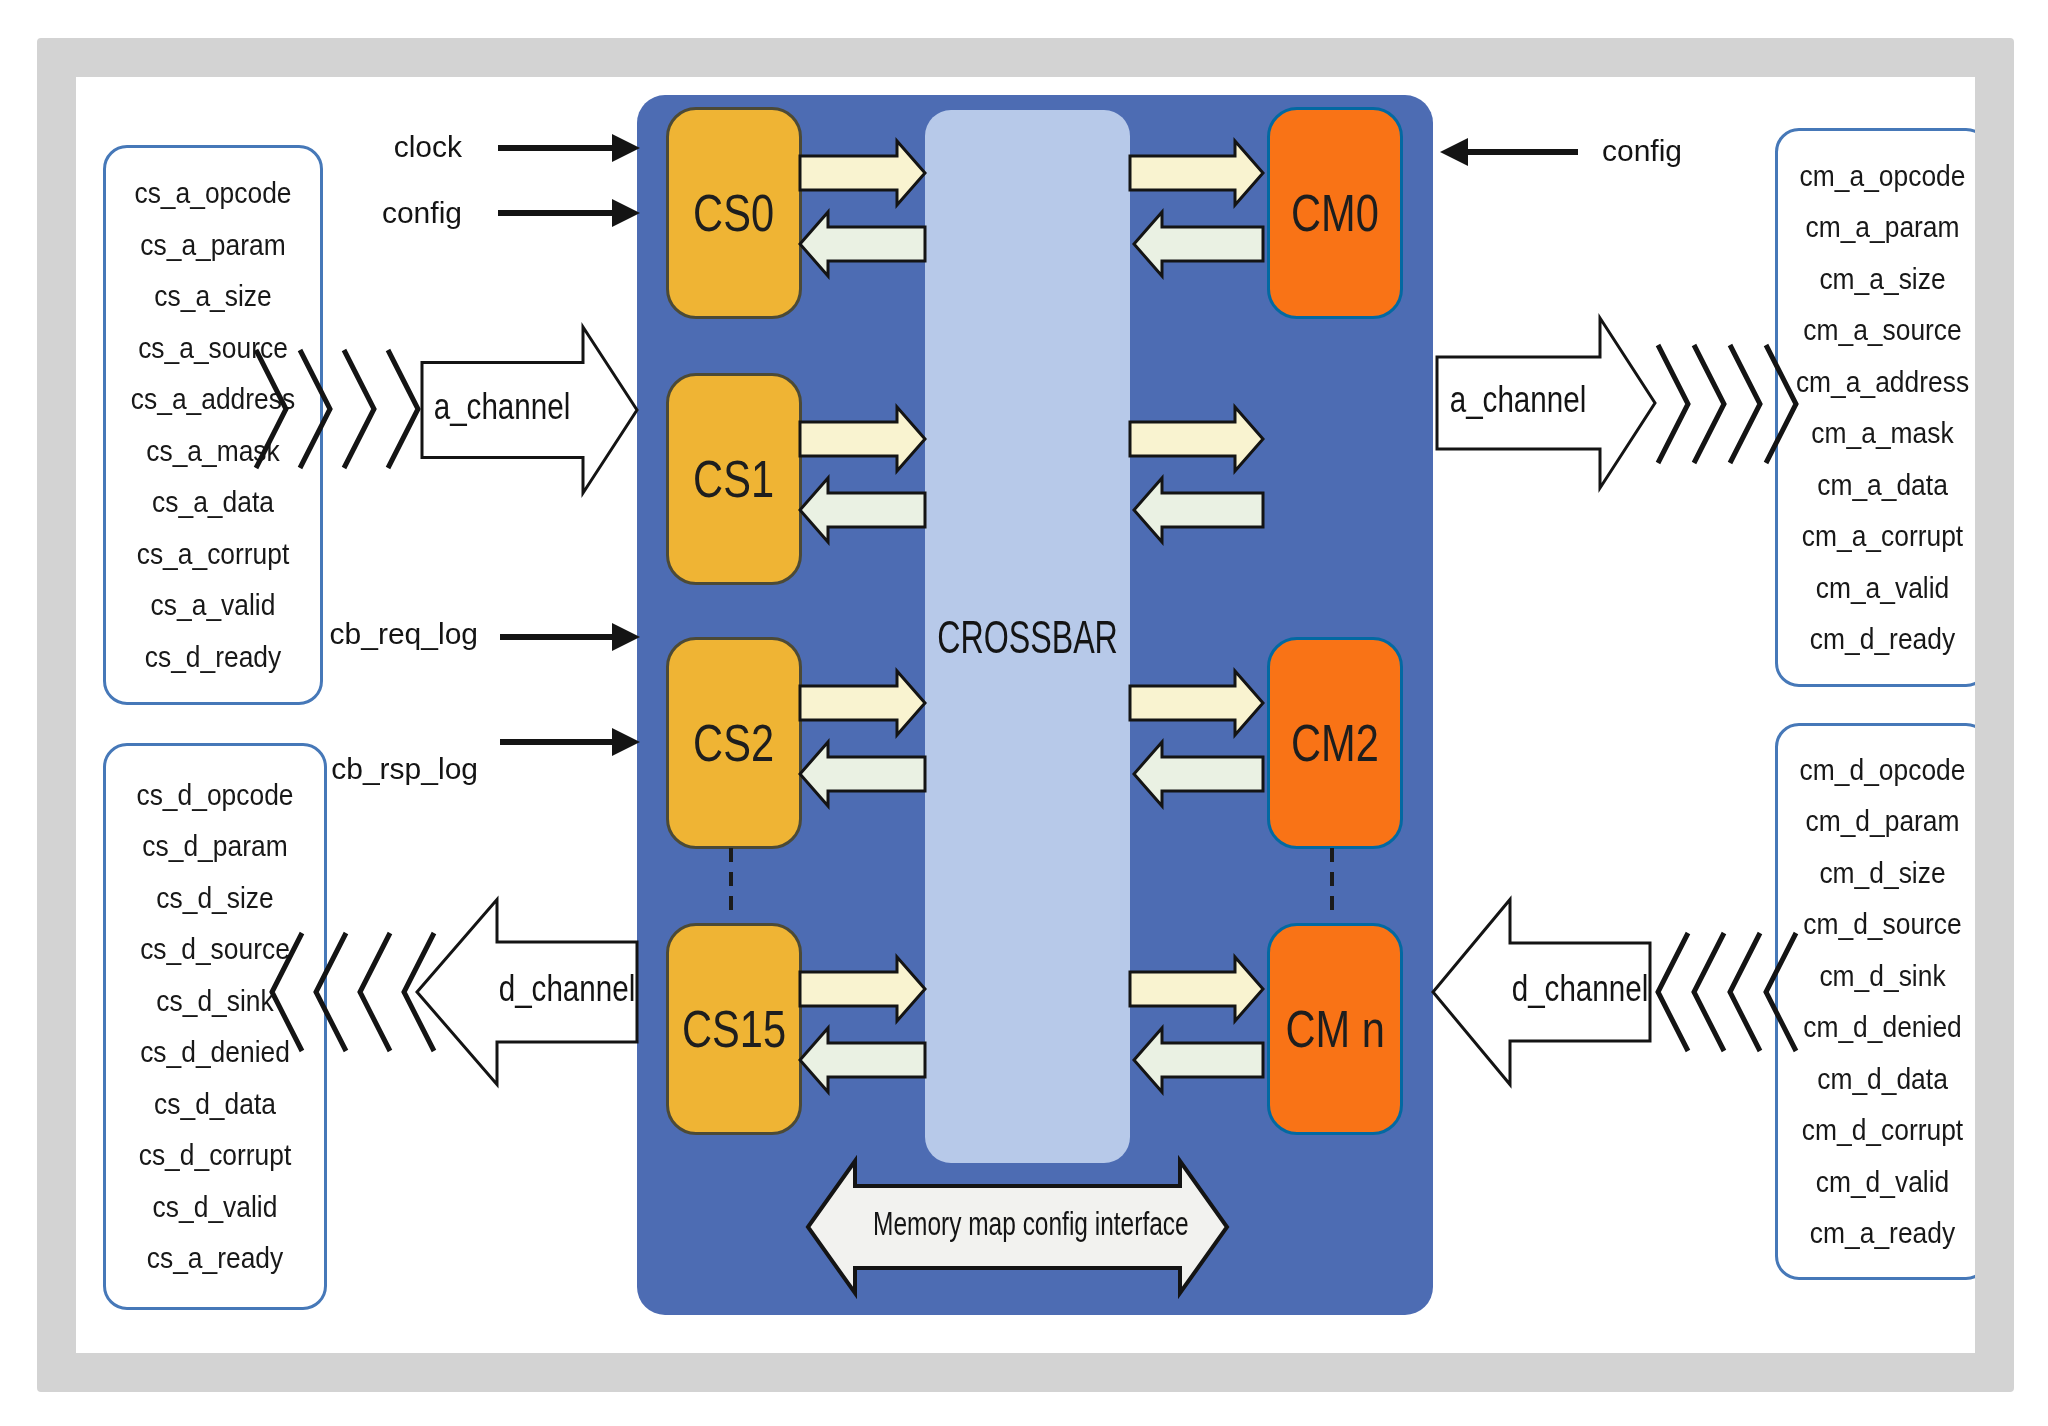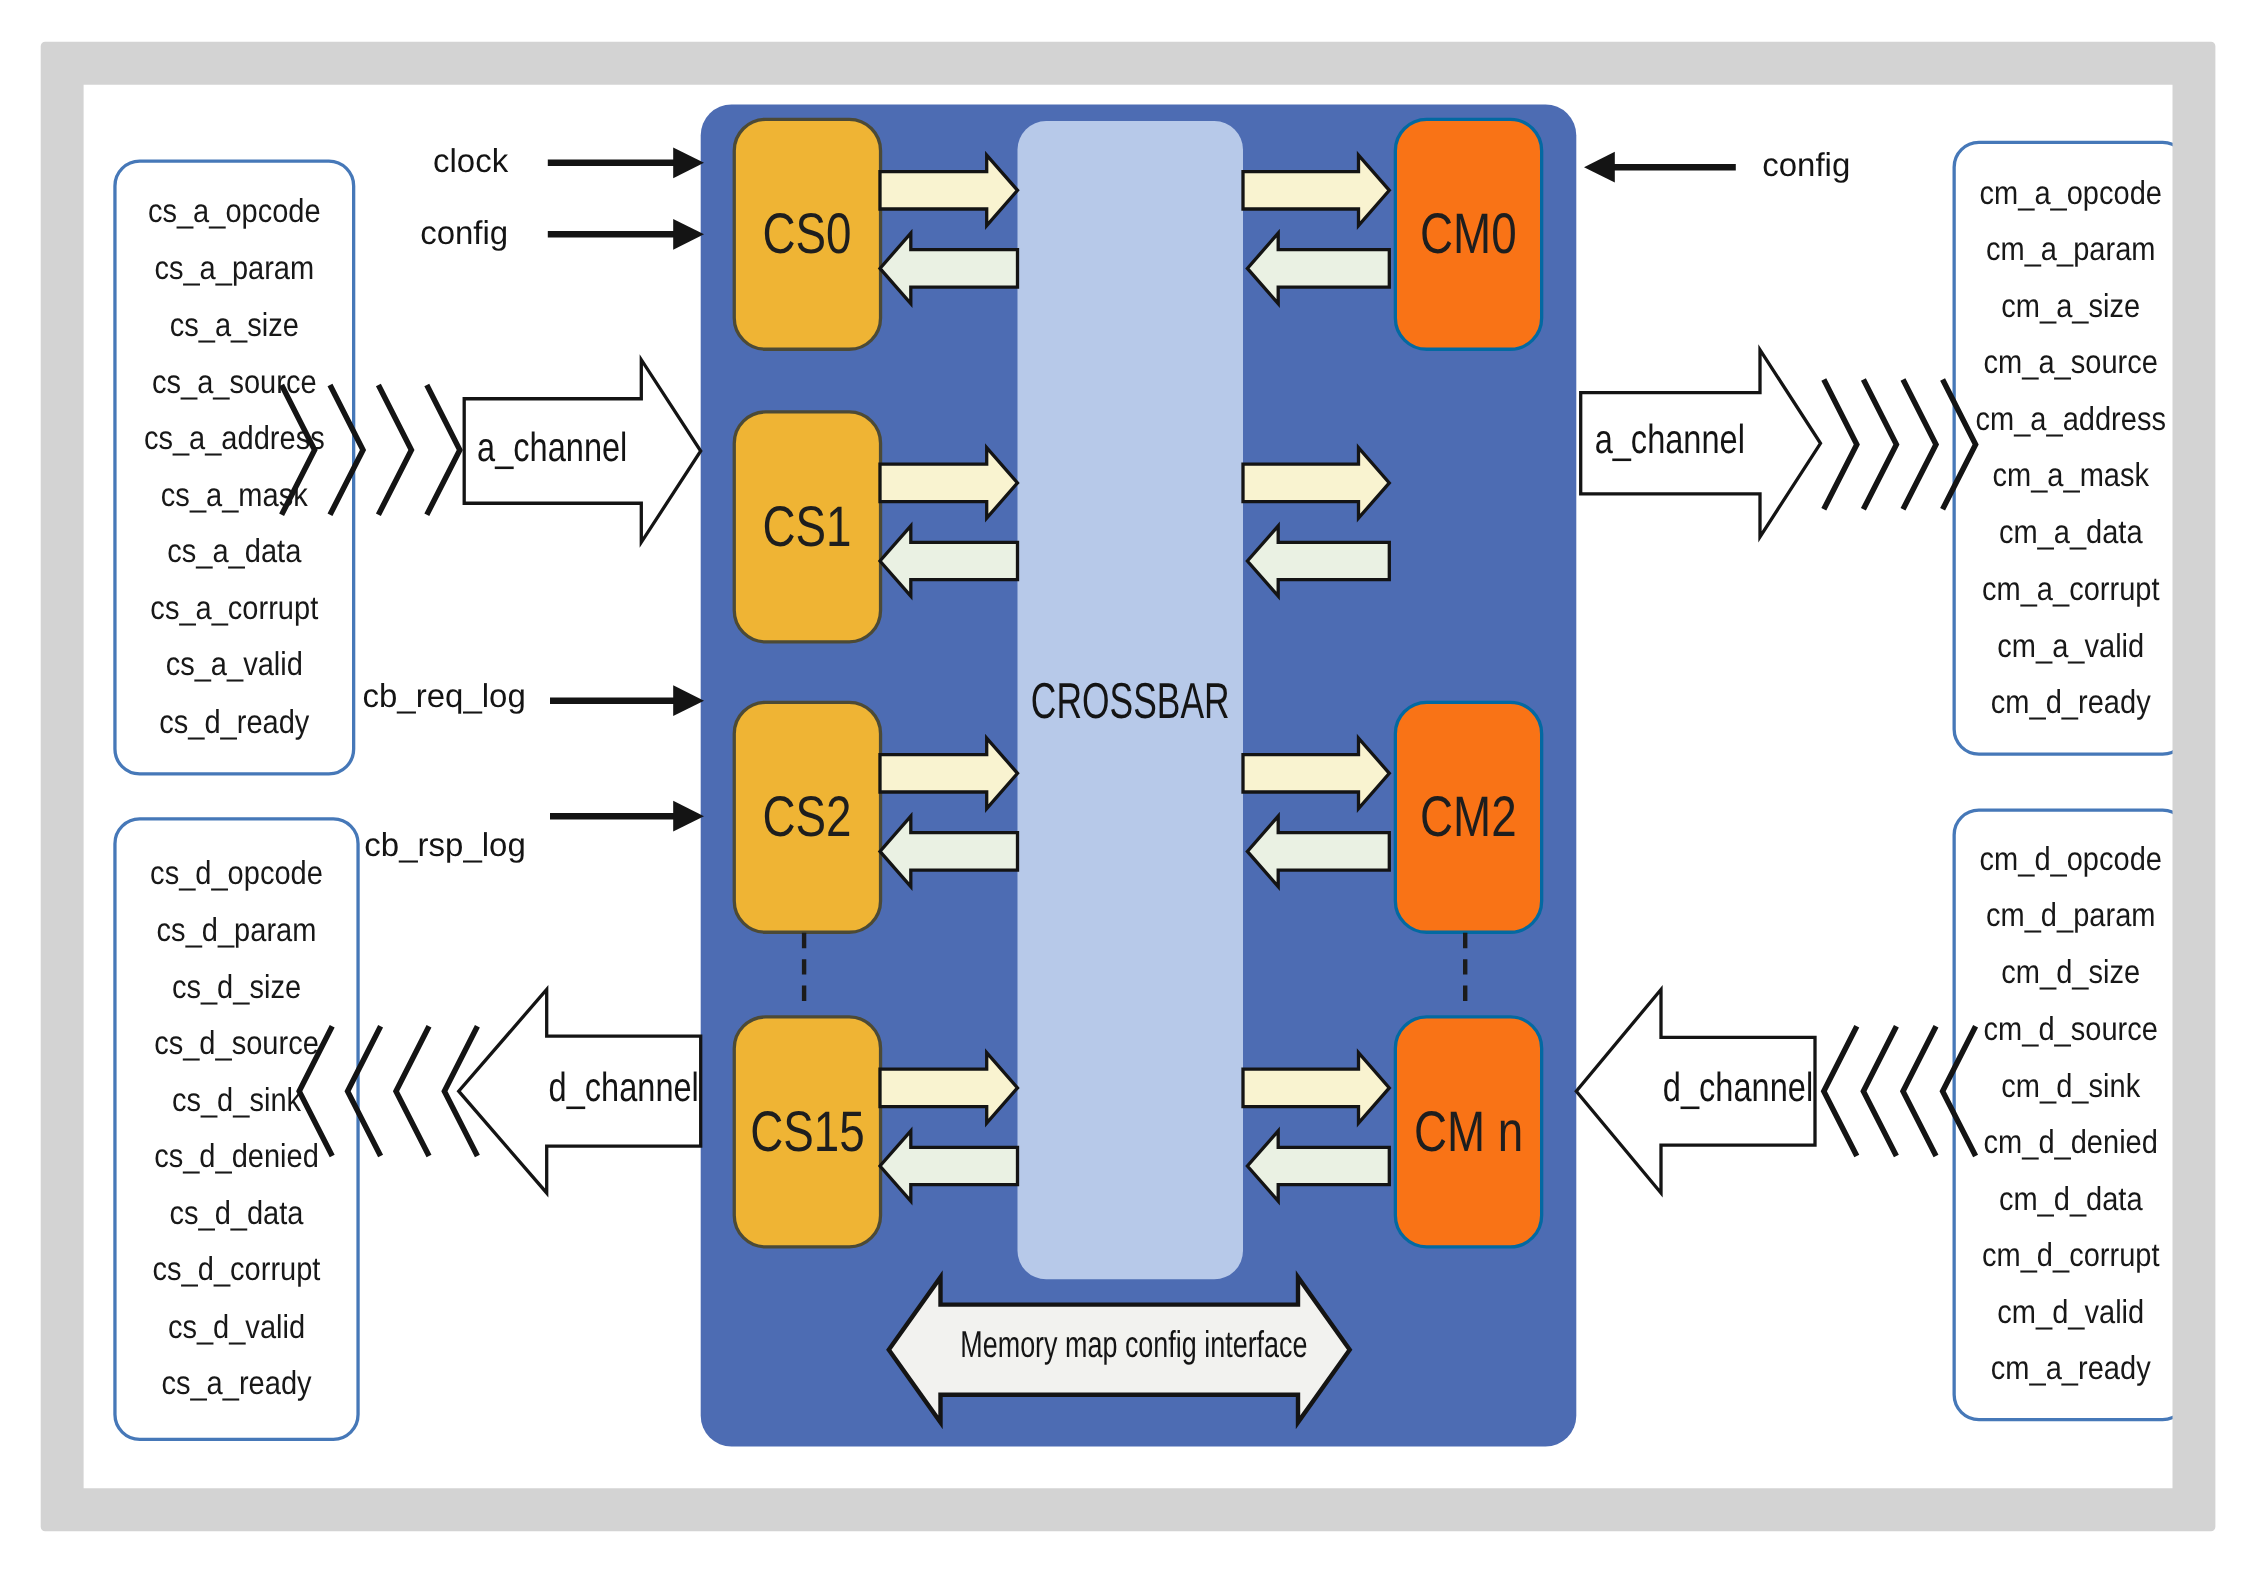--- a/index.html
+++ b/index.html
@@ -26,21 +26,21 @@
   .node.cm{left:1267px;background:#f97316;border:3px solid #0369a1;}
   .nt0{top:107px}.nt1{top:373px}.nt2{top:637px}.nt3{top:923px}
   
   .sigbox{position:absolute;background:#ffffff;border:3px solid #4678b8;border-radius:24px;
           box-sizing:border-box;display:flex;flex-direction:column;justify-content:center;z-index:2;}
   .sig{height:51.5px;display:flex;align-items:center;justify-content:center;
        font-size:30px;color:#181818;white-space:nowrap;transform:scaleX(.88);}
   .box-cs-a{left:103px;top:145px;width:220px;height:560px;}
   .box-cs-d{left:103px;top:743px;width:224px;height:567px;}
   .box-cm-a{left:1775px;top:128px;width:215px;height:559px;}
-  .box-cm-d{left:1775px;top:723px;width:215px;height:557px;margin-top:12px;}
+  .box-cm-d{left:1775px;top:723px;width:215px;height:557px;}
   
   .lbl{position:absolute;z-index:4;white-space:nowrap;color:#141414;}
   .lbl.r{text-align:right;}
   .lbl.c{text-align:center;}
   .small{font-size:30px;}
   .chan{font-size:37px;transform:scaleX(.80);}
   .mem{font-size:34px;transform:scaleX(.72);}
   svg.overlay{position:absolute;left:0;top:0;z-index:3;}
 </style>
 </head>

